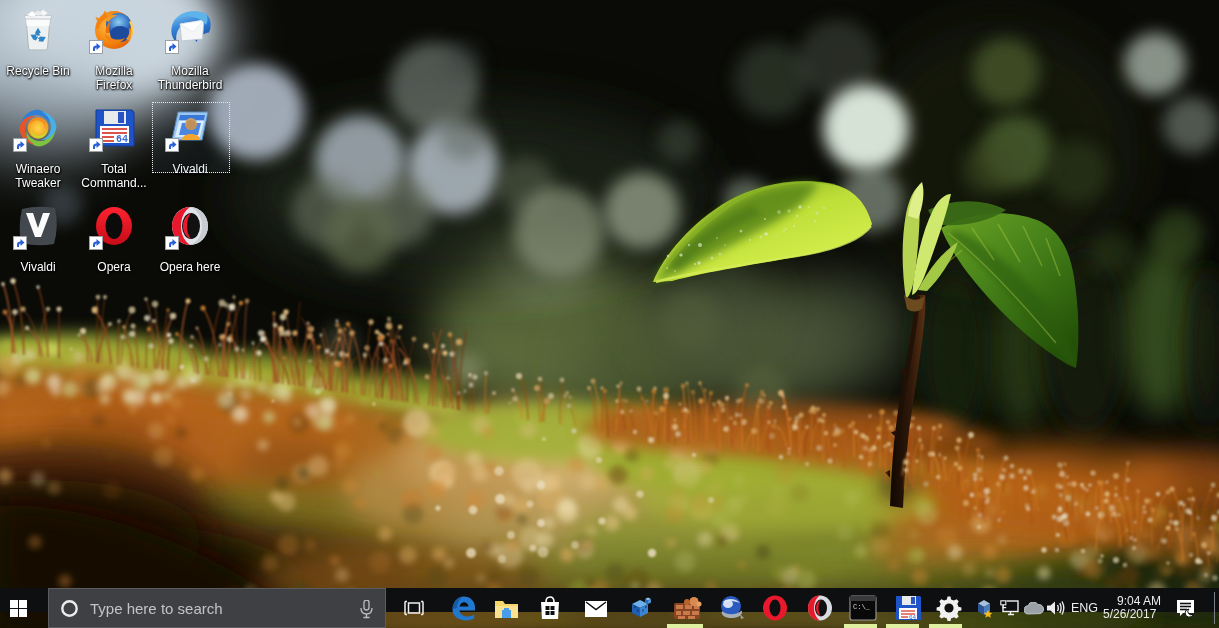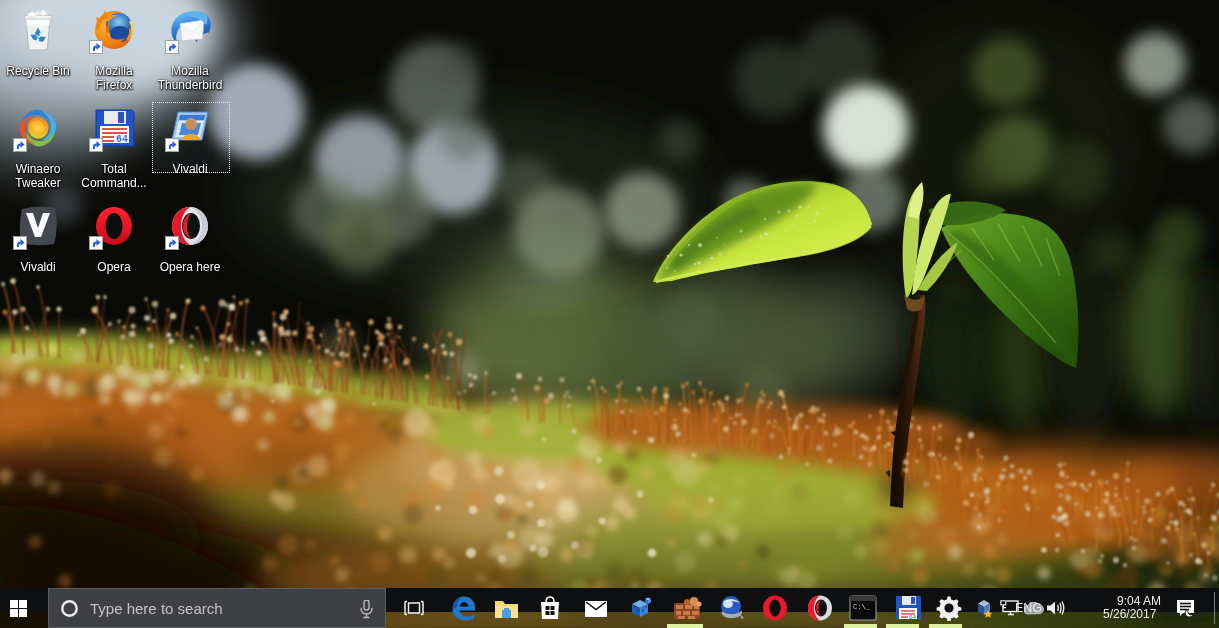--- a/index.html
+++ b/index.html
@@ -1723,21 +1723,21 @@
 <path d="M5,13 a4.5,4.5 0 0 1 -0.5,-9 a6,6 0 0 1 11,-1.2 a4.8,4.8 0 0 1 2,9.8 Z" fill="#9aa2a8"></path>
 <path d="M5,13 a4.5,4.5 0 0 1 -0.5,-9 a6,6 0 0 1 11,-1.2 a4.8,4.8 0 0 1 2,9.8 Z" fill="none" stroke="#c8cdd2" stroke-width="1"></path>
       </svg>
     </div>
 <div class="ti" style="left:1046px;width:26px;">
       <svg width="20" height="18" viewBox="0 0 20 18">
 <path d="M1,6.5 L4.5,6.5 L9,2.5 L9,15.5 L4.5,11.5 L1,11.5 Z" fill="#ececec"></path>
 <path d="M11.5,6 q1.6,3 0,6 M13.8,4.2 q2.6,4.8 0,9.6 M16,2.5 q3.6,6.5 0,13" stroke="#ececec" stroke-width="1.4" fill="none"></path>
       </svg>
     </div>
-<div class="ti" style="left:1015px;width:34px;color:#ececec;font-size:12.5px;">ENG</div>
+<div class="ti" style="left:1071px;width:34px;color:#ececec;font-size:12.5px;">ENG</div>
 <div class="ti" style="left:1103px;width:58px;flex-direction:column;justify-content:center;color:#ececec;font-size:12px;line-height:13.5px;text-align:right;">
       <div style="width:100%;text-align:right;">9:04 AM</div>
       <div style="width:100%;text-align:left;">5/26/2017</div>
     </div>
 <div class="ti" style="left:1176px;width:28px;">
       <svg width="19" height="18" viewBox="0 0 19 18">
 <path d="M1,1 L18,1 L18,14 L7,14 L4,17 L4,14 L1,14 Z" fill="#fff"></path>
 <g stroke="#0e0f10" stroke-width="1.6">
           <path d="M4,4.5 H15"></path>
           <path d="M4,7.5 H15"></path>

